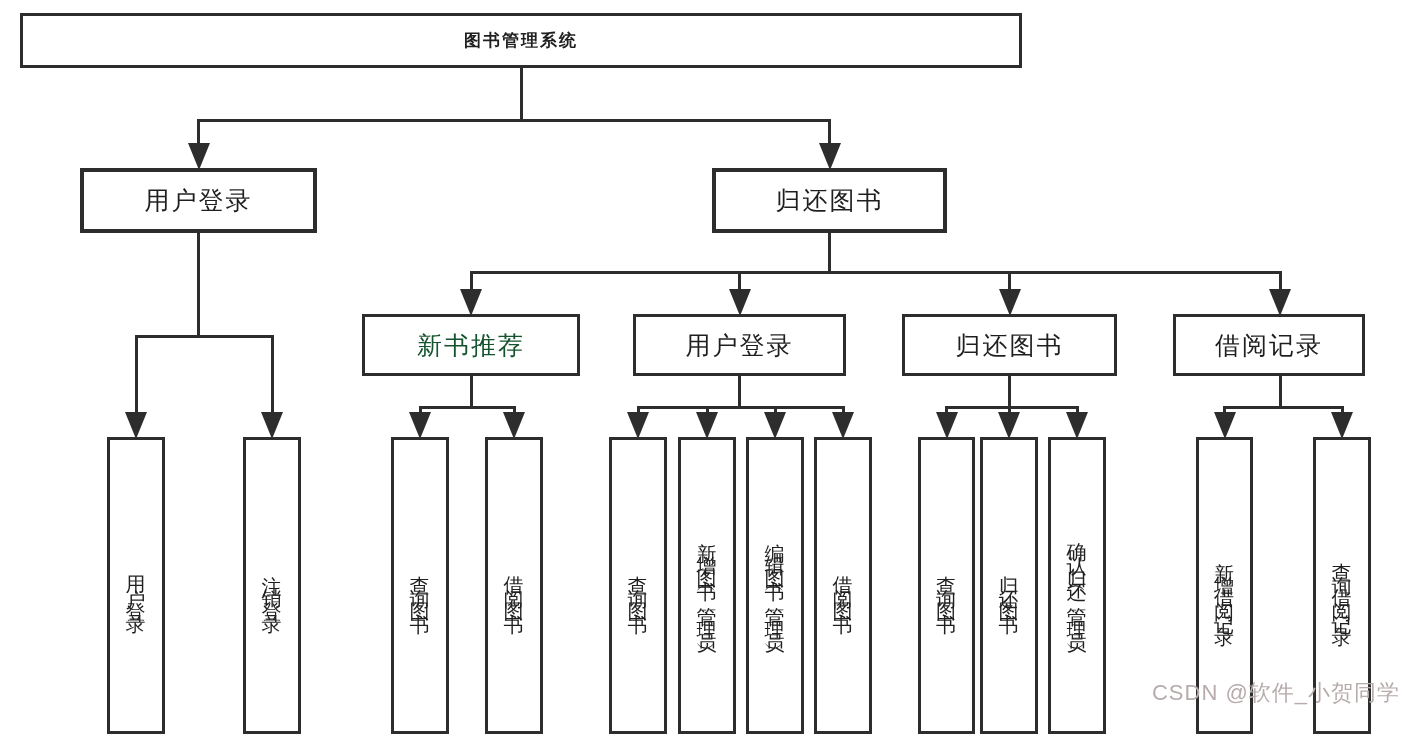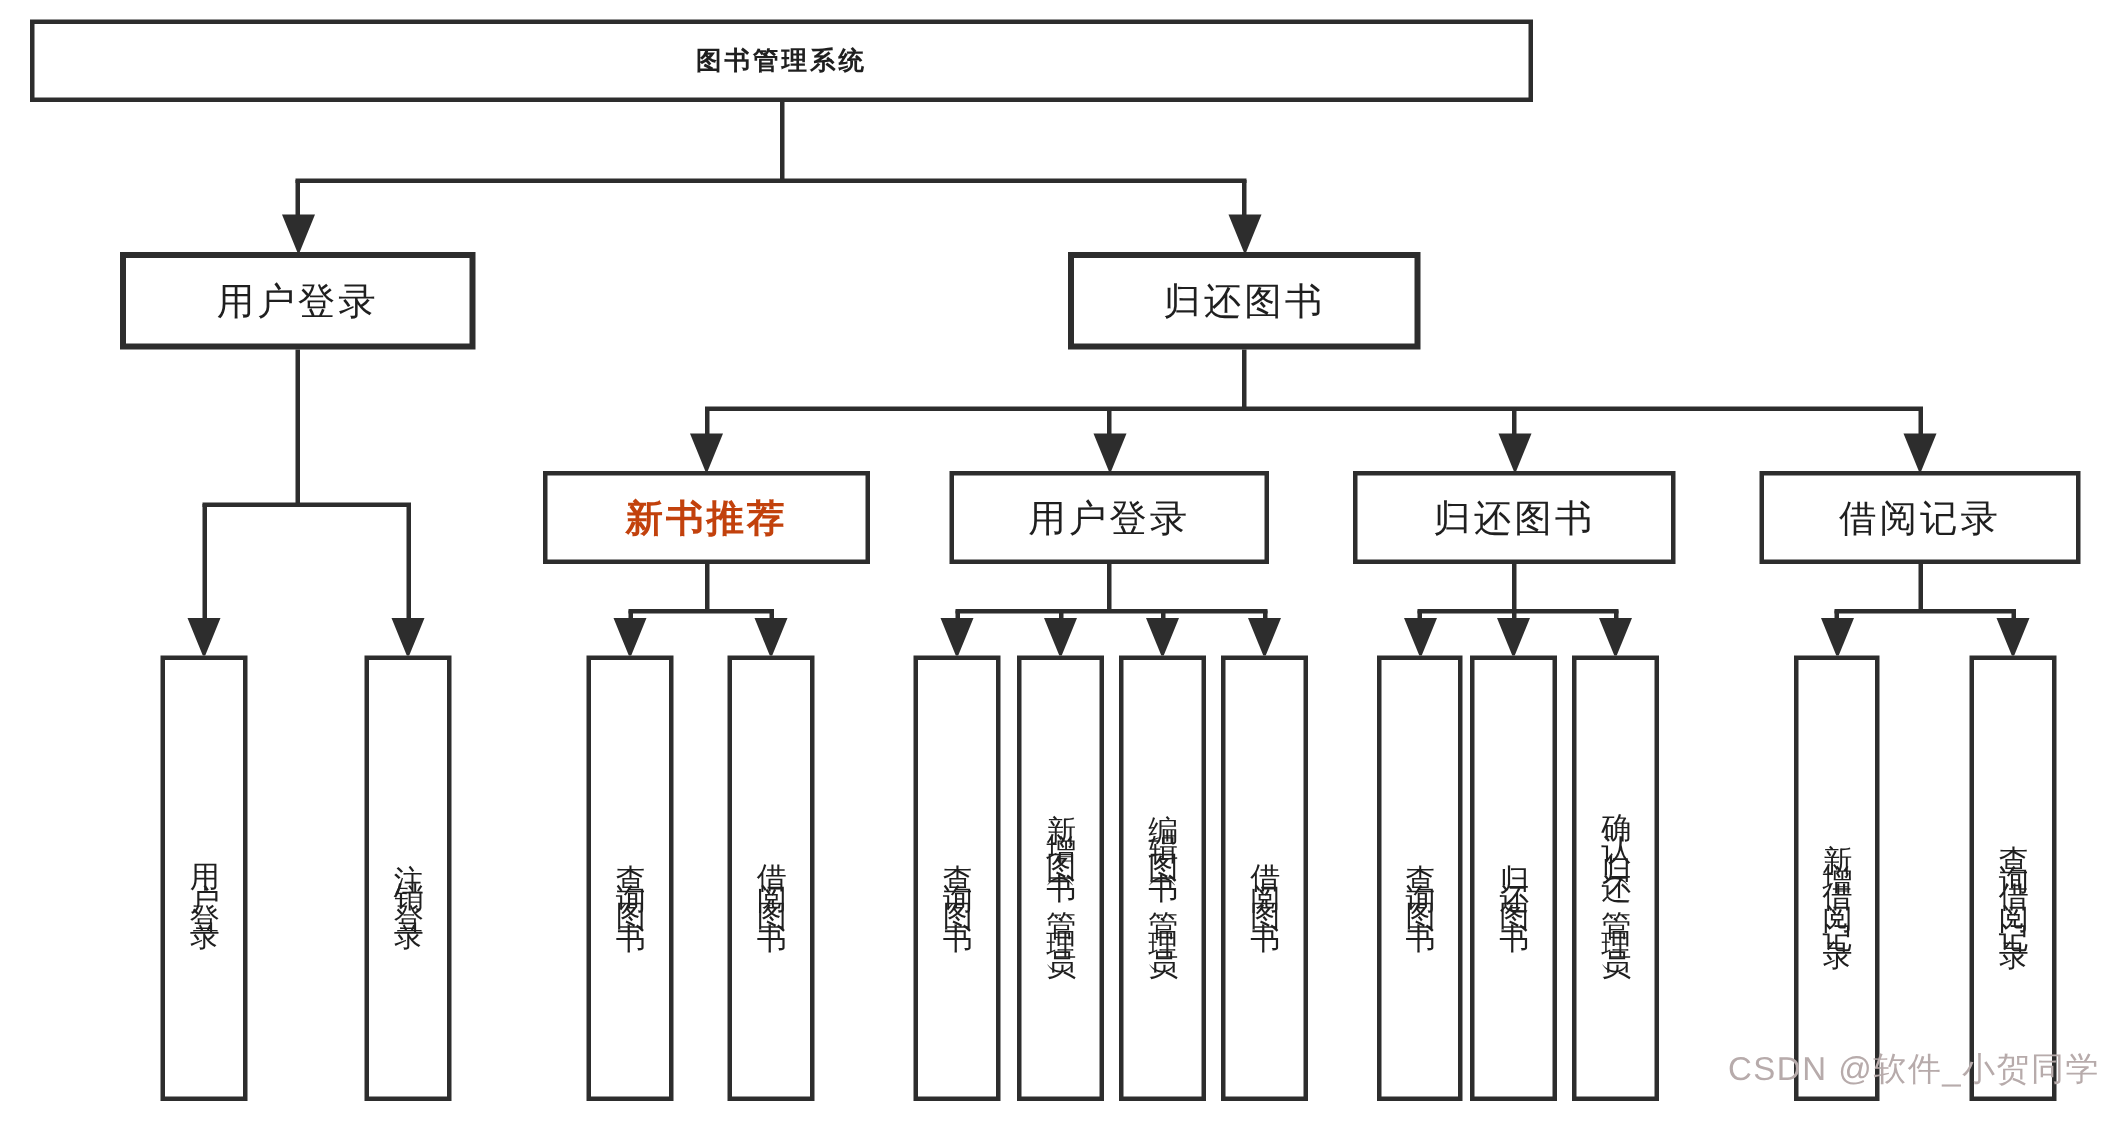--- a/index.html
+++ b/index.html
@@ -22,21 +22,21 @@
     font-size:20px; letter-spacing:13px; line-height:1;
   }
   .vline, .hline { position:absolute; background:#2d2d2d; }
   .arrowhead {
     position:absolute; width:0; height:0;
     border-left:11px solid transparent;
     border-right:11px solid transparent;
     border-top:27px solid #2d2d2d;
   }
   #watermark {
-    position:absolute; top:698px; right:5px;
+    position:absolute; top:678px; right:5px;
     font-size:22px; letter-spacing:1px; white-space:nowrap;
   }
 </style>
 </head>
 <body>
 
 <div id="canvas">
   <div id="nodes-layer">
       <div class="vline" style="left: 519.5px; top: 67px; width: 3px; height: 53px; background: rgb(45, 45, 45);"></div>
       <div class="hline" style="left: 197px; top: 118.5px; width: 634px; height: 3px; background: rgb(45, 45, 45);"></div>
@@ -93,29 +93,29 @@
       <div class="node lv1" style="left: 20px; top: 13px; width: 1002px; height: 55px; border-color: rgb(45, 45, 45);">
         <span class="htext" style="color: rgb(31, 31, 31);">图书管理系统</span>
       </div>
       <div class="node lv2" style="left: 80px; top: 168px; width: 237px; height: 65px; border-color: rgb(45, 45, 45);">
         <span class="htext" style="color: rgb(31, 31, 31);">用户登录</span>
       </div>
       <div class="node lv2" style="left: 712px; top: 168px; width: 235px; height: 65px; border-color: rgb(45, 45, 45);">
         <span class="htext" style="color: rgb(31, 31, 31);">归还图书</span>
       </div>
       <div class="node lv3" style="left: 362px; top: 314px; width: 218px; height: 62px; border-color: rgb(45, 45, 45);">
-        <span class="htext" style="color: #c2410c; font-weight: bold;">新书推荐</span>
+        <span class="htext" style="color: #14532d;">新书推荐</span>
       </div>
       <div class="node lv3" style="left: 633px; top: 314px; width: 213px; height: 62px; border-color: rgb(45, 45, 45);">
         <span class="htext" style="color: rgb(31, 31, 31);">用户登录</span>
       </div>
       <div class="node lv3" style="left: 902px; top: 314px; width: 215px; height: 62px; border-color: rgb(45, 45, 45);">
         <span class="htext" style="color: rgb(31, 31, 31);">归还图书</span>
       </div>
-      <div class="node lv3" style="left: 1173px; top: 314px; width: 214px; height: 62px; border-color: rgb(45, 45, 45);">
+      <div class="node lv3" style="left: 1173px; top: 314px; width: 192px; height: 62px; border-color: rgb(45, 45, 45);">
         <span class="htext" style="color: rgb(31, 31, 31);">借阅记录</span>
       </div>
       <div class="node lv4" style="left: 107px; top: 437px; width: 58px; height: 297px; border-color: rgb(45, 45, 45);">
         <span class="vtext" style="color: rgb(31, 31, 31);">用户登录</span>
       </div>
       <div class="node lv4" style="left: 243px; top: 437px; width: 58px; height: 297px; border-color: rgb(45, 45, 45);">
         <span class="vtext" style="color: rgb(31, 31, 31);">注销登录</span>
       </div>
       <div class="node lv4" style="left: 391px; top: 437px; width: 58px; height: 297px; border-color: rgb(45, 45, 45);">
         <span class="vtext" style="color: rgb(31, 31, 31);">查询图书</span>

